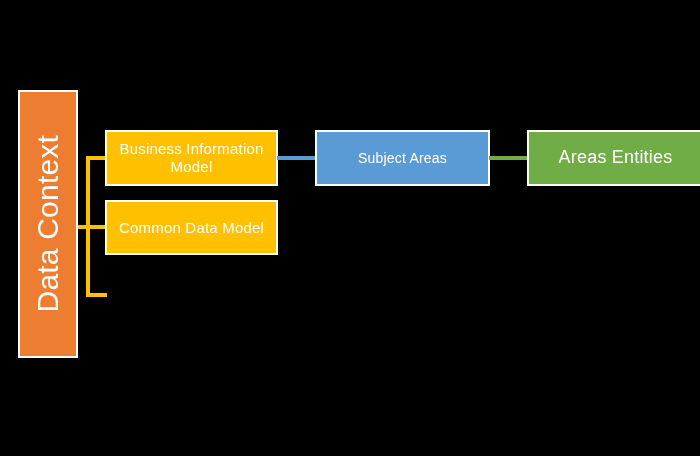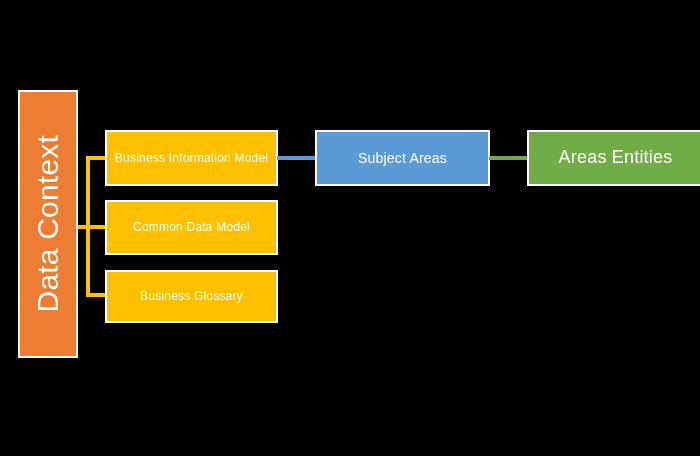--- a/index.html
+++ b/index.html
@@ -48,21 +48,21 @@
   #data-context .vlabel {
     transform: rotate(-90deg);
     white-space: nowrap;
     font-size: 30px;
     font-weight: 400;
   }
 
   
   .node.amber {
     background: #ffc000;
-    font-size: 12px;
+    font-size: 15px;
     left: 105px;
     width: 173px;
   }
   #node-bim    { top: 130px; height: 56px; padding: 0 2px; }
   #node-cdm    { top: 200px; height: 55px; text-align: center; }
   #node-bg     { top: 270px; height: 53px; }
 
   
   #node-sa {
     left: 315px;
@@ -125,23 +125,20 @@
   <div class="conn bracket" id="bracket-arm-3"></div>
 
   <div class="node amber" id="node-bim">
     <span>Business Information Model</span>
   </div>
 
   <div class="node amber" id="node-cdm">
     <span>Common Data Model</span>
   </div>
 
-  <div class="node amber" id="node-bg">
-    <span>Business Glossary</span>
-  </div>
 
   <div class="conn conn-h" id="conn-bim-sa"></div>
 
   <div class="node" id="node-sa">
     <span>Subject Areas</span>
   </div>
 
   <div class="conn conn-h" id="conn-sa-de"></div>
 
   <div class="node" id="node-de">

